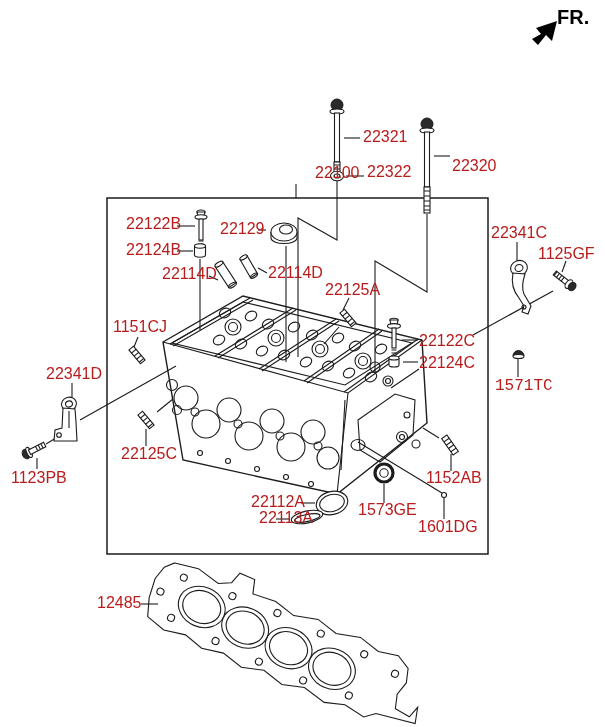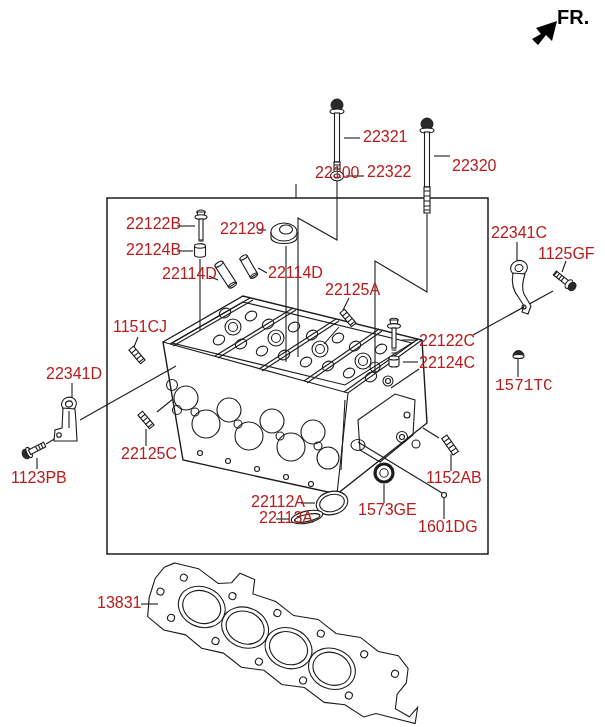--- a/index.html
+++ b/index.html
@@ -322,14 +322,14 @@
   <div class="callout" style="left:419px;top:355px;">22124C</div>
   <div class="callout" style="left:495px;top:378px;font-family:Liberation Mono, monospace;">1571TC</div>
   <div class="callout" style="left:46px;top:366px;">22341D</div>
   <div class="callout" style="left:121px;top:446px;">22125C</div>
   <div class="callout" style="left:11px;top:470px;text-align:right;">1123PB</div>
   <div class="callout" style="left:426px;top:470px;">1152AB</div>
   <div class="callout" style="left:251px;top:494px;text-align:right;">22112A</div>
   <div class="callout" style="left:226px;top:510px;margin-left:33px;">22113A</div>
   <div class="callout" style="left:358px;top:502px;">1573GE</div>
   <div class="callout" style="left:418px;top:519px;">1601DG</div>
-  <div class="callout" style="left:97px;top:595px;">13831</div>
+  <div class="callout" style="left:97px;top:595px;">12485</div>
 </div>
 
 </body></html>

